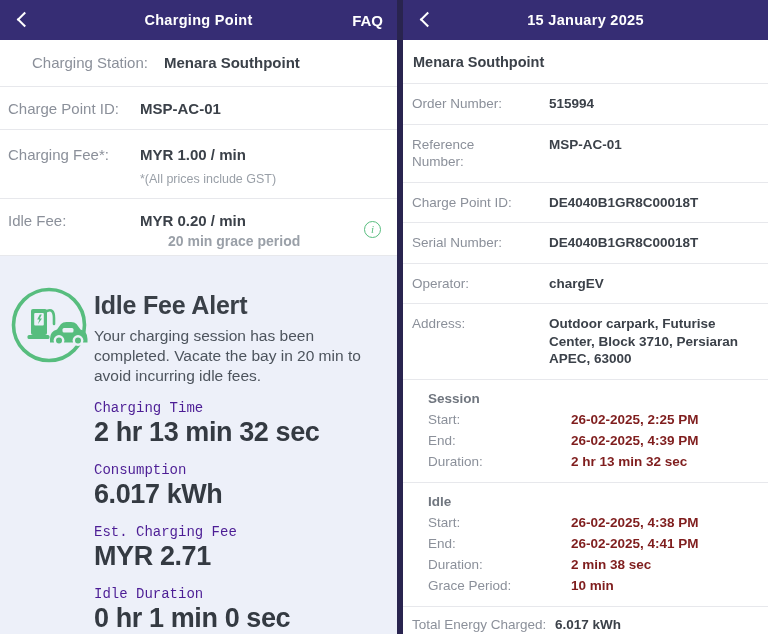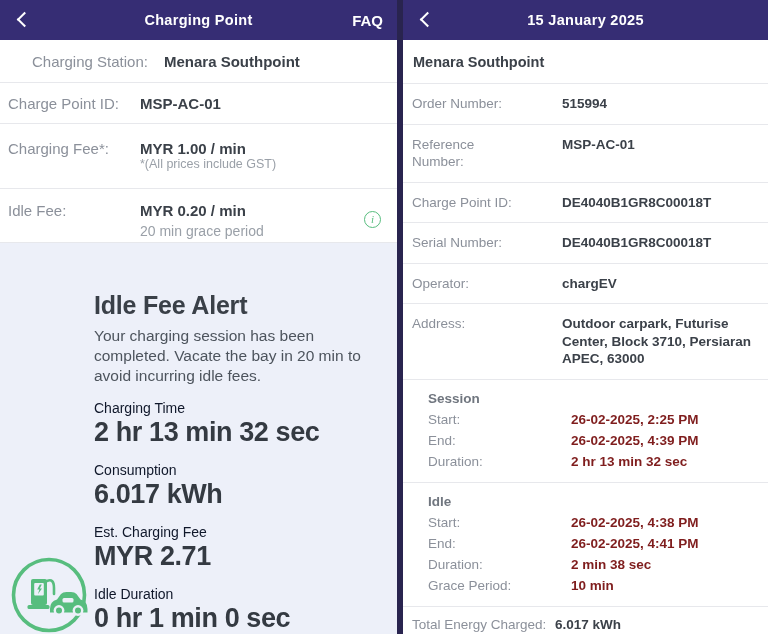--- a/index.html
+++ b/index.html
@@ -17,42 +17,42 @@
   
   .left{width:397px;display:flex;flex-direction:column;background:#fff;}
   .faq{position:absolute;right:14px;font-weight:bold;font-size:15px;z-index:2;cursor:pointer;}
   .lrow{display:flex;padding-left:8px;box-sizing:border-box;position:relative;}
   .lrow .lab{width:132px;flex-shrink:0;color:#8b909a;font-size:15px;}
   .lrow .val{font-weight:bold;color:#3b4149;font-size:15px;}
   .r1{height:50px;align-items:center;padding-left:32px;}
   .r2{height:47px;align-items:center;}
   .r3{height:72px;padding-top:16px;}
   .r4{height:60px;padding-top:13px;}
-  .note{font-weight:normal;color:#9aa0a8;font-size:12.5px;}
-  .note2{font-weight:normal;color:#9aa0a8;font-size:14px;margin-top:4px;}
+  .note{font-weight:normal;color:#9aa0a8;font-size:12.5px;margin-top:9px;}
+  .note2{font-weight:bold;color:#9aa0a8;font-size:14px;margin-top:4px;margin-left:28px;}
   .info-badge{position:absolute;right:16px;top:22px;width:17px;height:17px;border-radius:50%;
        border:1.6px solid #57bd7e;color:#57bd7e;font-size:11px;font-style:italic;
        font-family:"Liberation Serif",serif;display:flex;align-items:center;justify-content:center;
        cursor:pointer;box-sizing:border-box;}
-  .alert{flex:1;background:#edf0f9;display:flex;padding:43px 12px 0 10px;box-sizing:border-box;align-items:flex-end;}
+  .alert{flex:1;background:#edf0f9;display:flex;padding:30px 12px 0 10px;box-sizing:border-box;}
   .alert-icon{width:78px;height:78px;flex-shrink:0;}
   .alert-body{margin-left:6px;padding-top:5px;}
   .alert-title{font-size:25px;font-weight:bold;color:#3a4048;letter-spacing:-0.2px;}
   .alert-msg{font-size:15.5px;color:#4d545d;line-height:1.3;margin-top:6px;width:292px;}
   .stat{margin-top:14px;}
-  .stat-label{font-size:14px;color:#0f172a;}
+  .stat-label{font-size:14px;color:#4c1d95;font-family:Liberation Mono, monospace;}
   .stat-value{font-size:27px;font-weight:bold;color:#343a42;margin-top:1px;letter-spacing:-0.4px;}
   
   .screens-divider{width:6px;background:#29244f;flex-shrink:0;}
   
   .right{width:365px;display:flex;flex-direction:column;background:#fff;font-size:13.5px;}
   .station{padding:14px 10px 13px 10px;font-weight:bold;color:#3b4149;font-size:14.5px;}
   .rrow{display:flex;padding:11px 6px 11px 9px;line-height:1.3;gap:21px;}
   .rrow .lab{width:106px;flex-shrink:0;color:#8b909a;margin-right:10px;}
-  .rrow .val{font-weight:bold;color:#3b4149;margin-left:13px;}
+  .rrow .val{font-weight:bold;color:#3b4149;}
   .grp{padding:8px 6px 10px 25px;}
   .grp-title{font-weight:bold;color:#70767f;line-height:21px;}
   .srow{display:flex;line-height:21px;}
   .srow .lab{width:143px;flex-shrink:0;color:#8b909a;}
   .srow .val{font-weight:bold;color:#7f1d1d;}
   .trow{display:flex;padding:9px 6px 22px 9px;line-height:1.3;}
   .trow .lab{width:143px;flex-shrink:0;color:#8b909a;}
   .trow .val{font-weight:bold;color:#3b4149;}
 </style>
 </head>

